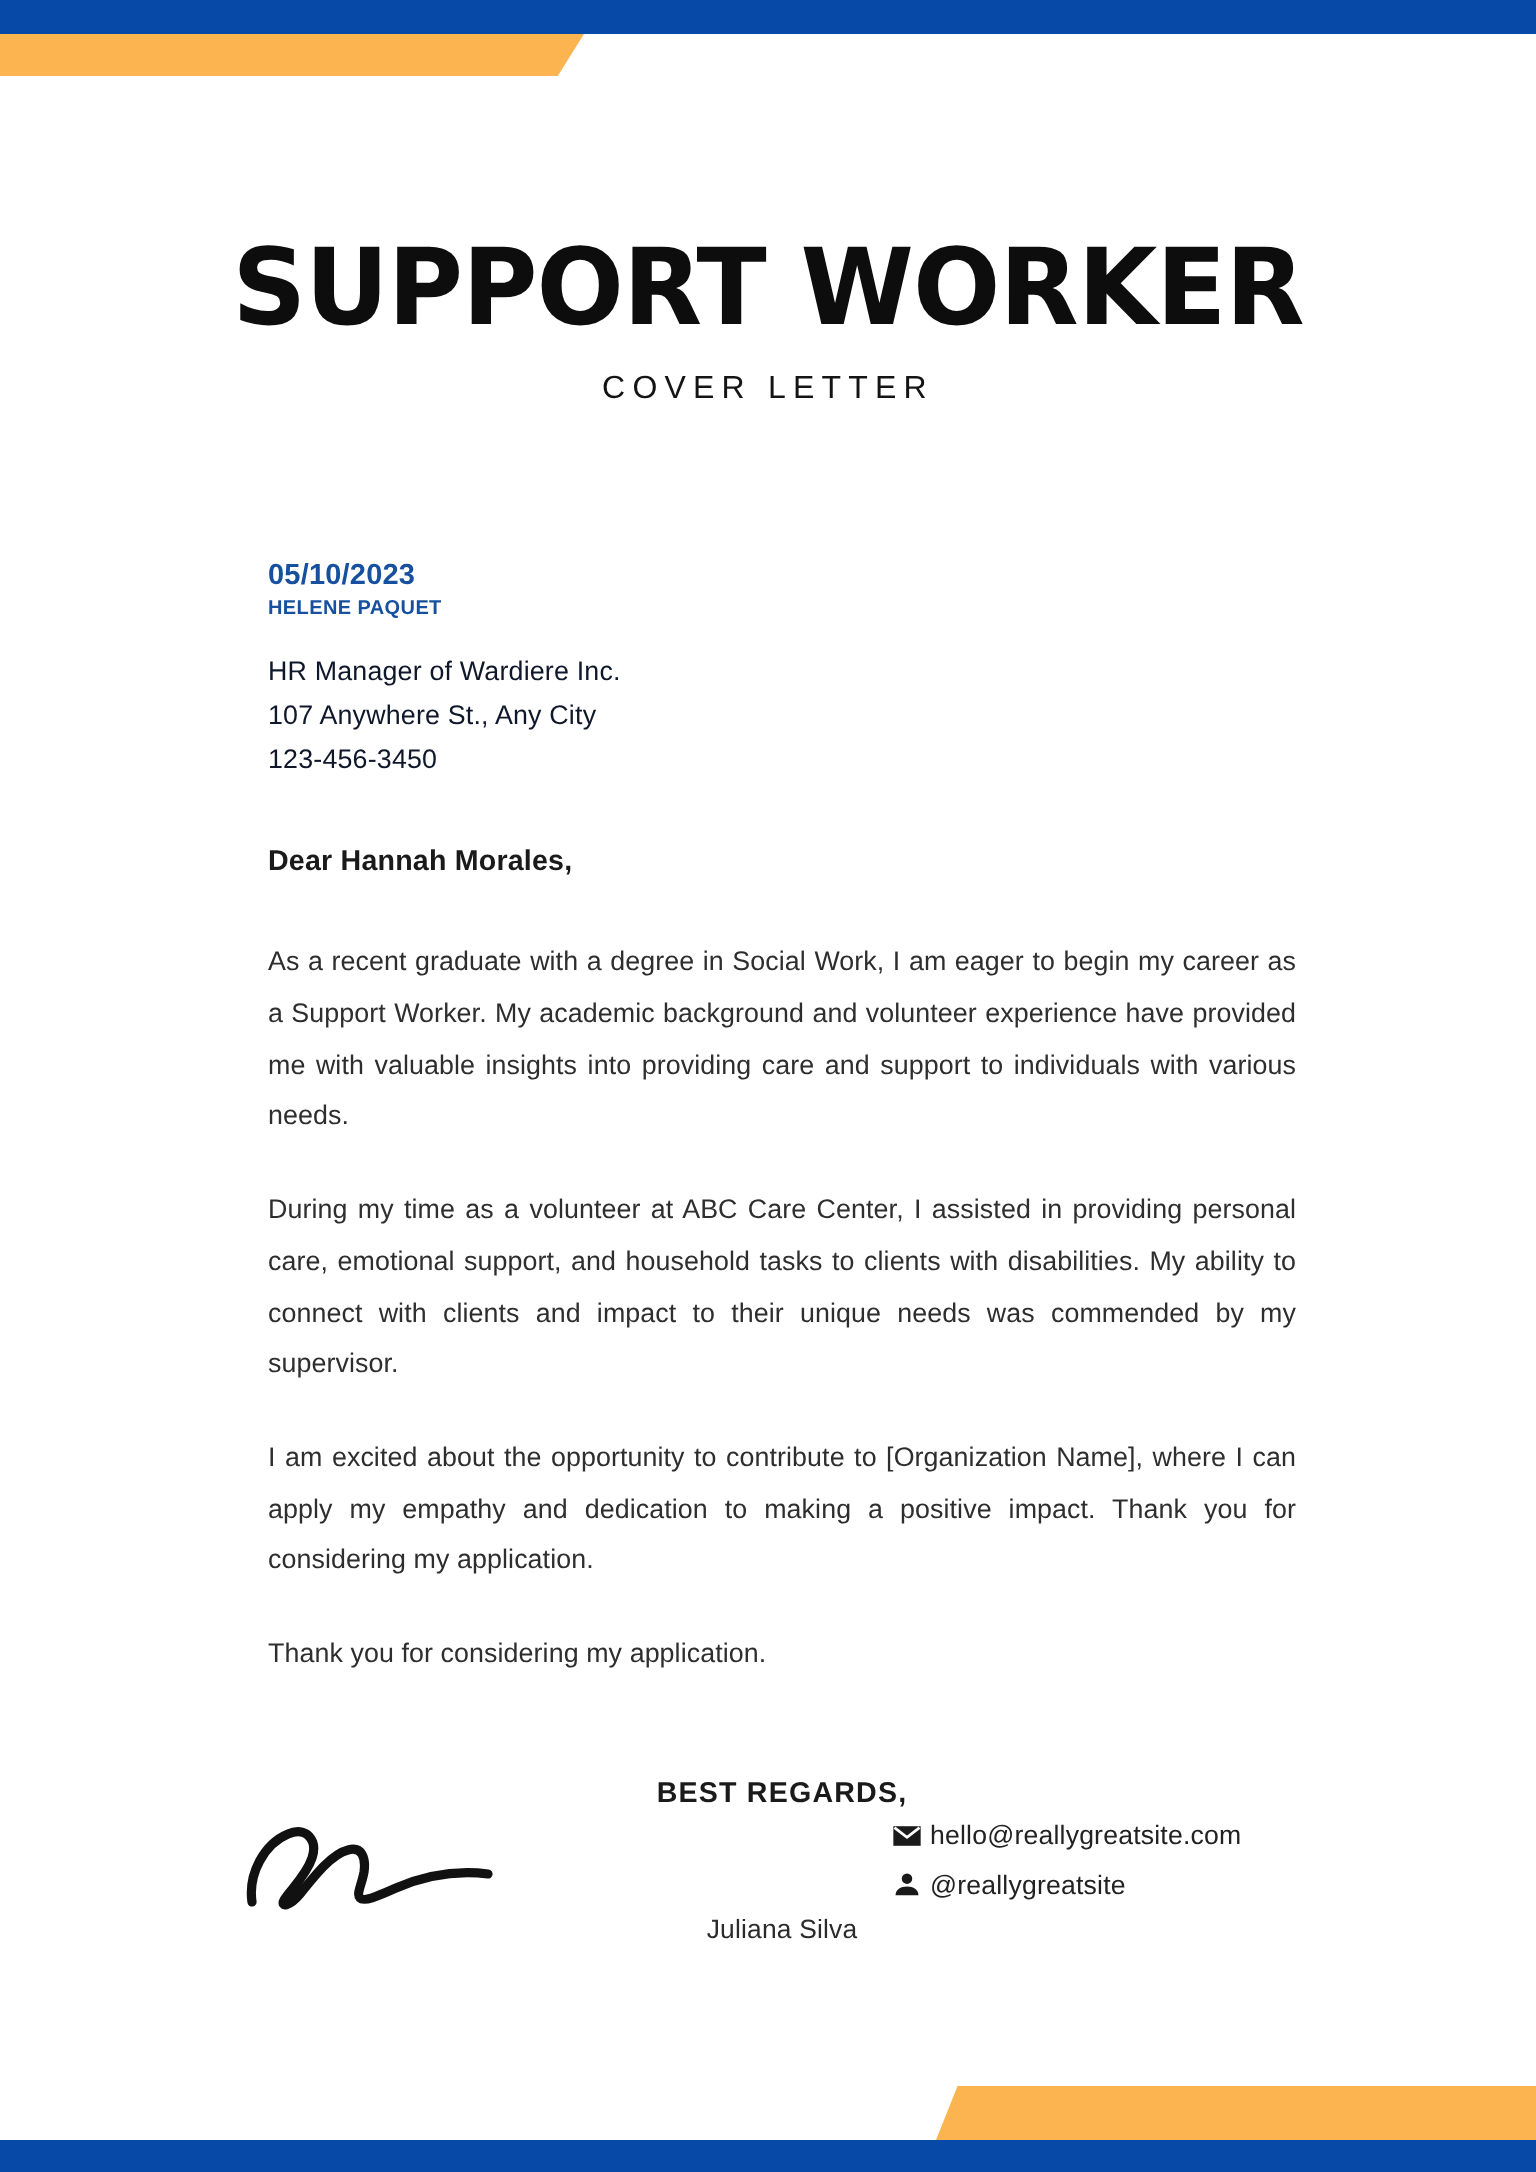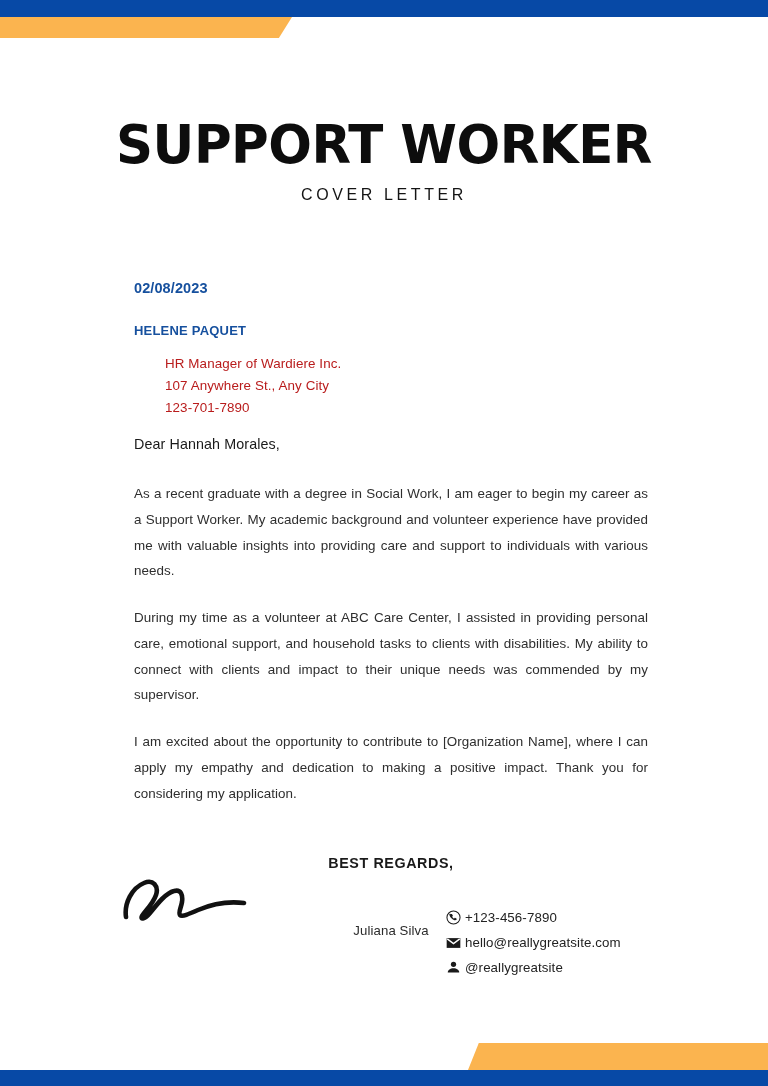--- a/index.html
+++ b/index.html
@@ -96,40 +96,38 @@
   }
 
   .meta-date {
     font-size: 14.5px;
     font-weight: 700;
     color: #16509e;
     letter-spacing: 0.1px;
     line-height: 1.38;
   }
   .meta-name {
-    font-size: 13px;
+    font-size: 10px;
     font-weight: 700;
     color: #16509e;
     letter-spacing: 0.2px;
     line-height: 1.38;
     margin-bottom: 13px;
-    margin-top: 24px;
   }
   .meta-line {
     font-size: 13.4px;
     line-height: 1.65;
-    color: #b91c1c;
-    letter-spacing: 0.1px;
-    margin-left: 31px;
+    color: #0f172a;
+    letter-spacing: 0.1px;
   }
 
   .salutation {
-    margin-top: 17px;
+    margin-top: 32px;
     font-size: 14.3px;
-    font-weight: 400;
+    font-weight: 700;
     color: #1a1a1a;
     letter-spacing: 0.1px;
   }
 
   .para {
     margin-top: 21px;
     font-size: 13.4px;
     line-height: 1.92;
     color: #2e2e2e;
     text-align: justify;
@@ -200,56 +198,48 @@
   <div class="banner-top-blue"></div>
   <div class="banner-top-orange"></div>
 
   <div class="letter-head">
     <h1 class="doc-title">SUPPORT WORKER</h1>
     <div class="doc-subtitle">COVER LETTER</div>
   </div>
 
   <div class="content">
 
-    <div class="meta-date">02/08/2023</div>
+    <div class="meta-date">05/10/2023</div>
     <div class="meta-name">HELENE PAQUET</div>
 
     <div class="meta-line">HR Manager of Wardiere Inc.</div>
     <div class="meta-line">107 Anywhere St., Any City</div>
-    <div class="meta-line">123-701-7890</div>
+    <div class="meta-line">123-456-3450</div>
 
     <div class="salutation">Dear Hannah Morales,</div>
 
     <p class="para first">As a recent graduate with a degree in Social Work, I am eager to begin my career as a Support Worker. My academic background and volunteer experience have provided me with valuable insights into providing care and support to individuals with various needs.</p>
     <p class="para">During my time as a volunteer at ABC Care Center, I assisted in providing personal care, emotional support, and household tasks to clients with disabilities. My ability to connect with clients and impact to their unique needs was commended by my supervisor.</p>
     <p class="para">I am excited about the opportunity to contribute to [Organization Name], where I can apply my empathy and dedication to making a positive impact. Thank you for considering my application.</p>
+    <p class="para">Thank you for considering my application.</p>
 
     <div class="signoff">
       <div class="signoff-label">BEST REGARDS,</div>
       <div class="signature-mark">
         <svg width="160" height="46" viewBox="0 0 160 46" fill="none" xmlns="http://www.w3.org/2000/svg">
           <path d="M6 42 C4 28, 12 13, 24 8 C33 4, 39 11, 36 20 C33 29, 25 36, 22 41 C20 45, 25 44, 30 38 C38 28, 46 18, 54 16 C61 14, 63 20, 62 27 C61 33, 58 38, 60 40 C62 42, 69 39, 78 35 C92 29, 108 26, 124 28" stroke="#111111" stroke-width="4.6" stroke-linecap="round" stroke-linejoin="round"></path>
         </svg>
       </div>
       <div class="signer-name">Juliana Silva</div>
     </div>
 
   </div>
 
   <div class="contact-block">
 
-    <div class="contact-row">
-      <span class="contact-icon">
-        <svg width="15" height="15" viewBox="0 0 16 16" fill="none" xmlns="http://www.w3.org/2000/svg">
-          <circle cx="8" cy="8" r="7" stroke="#1a1a1a" stroke-width="1.1"></circle>
-          <path d="M5.2 4.6c.5-.5 1.1-.4 1.4.1l.6 1c.2.4.1.7-.2 1l-.3.3c-.1.1-.1.3 0 .5.3.6.9 1.2 1.5 1.5.2.1.4.1.5 0l.3-.3c.3-.3.6-.4 1-.2l1 .6c.5.3.6.9.1 1.4-.5.5-1.2.7-2 .4-1.2-.4-2.4-1.2-3.3-2.1-.9-.9-1.7-2.1-2.1-3.3-.3-.8-.1-1.5.4-1.9z" fill="#1a1a1a"></path>
-        </svg>
-      </span>
-      <span class="contact-text">+123-456-7890</span>
-    </div>
 
     <div class="contact-row">
       <span class="contact-icon">
         <svg width="15" height="12" viewBox="0 0 16 13" fill="none" xmlns="http://www.w3.org/2000/svg">
           <path d="M0.6 1.2h14.8v10.6H0.6z" fill="#1a1a1a"></path>
           <path d="M1.2 2 8 7.2 14.8 2" stroke="#ffffff" stroke-width="1.5" fill="none"></path>
         </svg>
       </span>
       <span class="contact-text">hello@reallygreatsite.com</span>
     </div>

